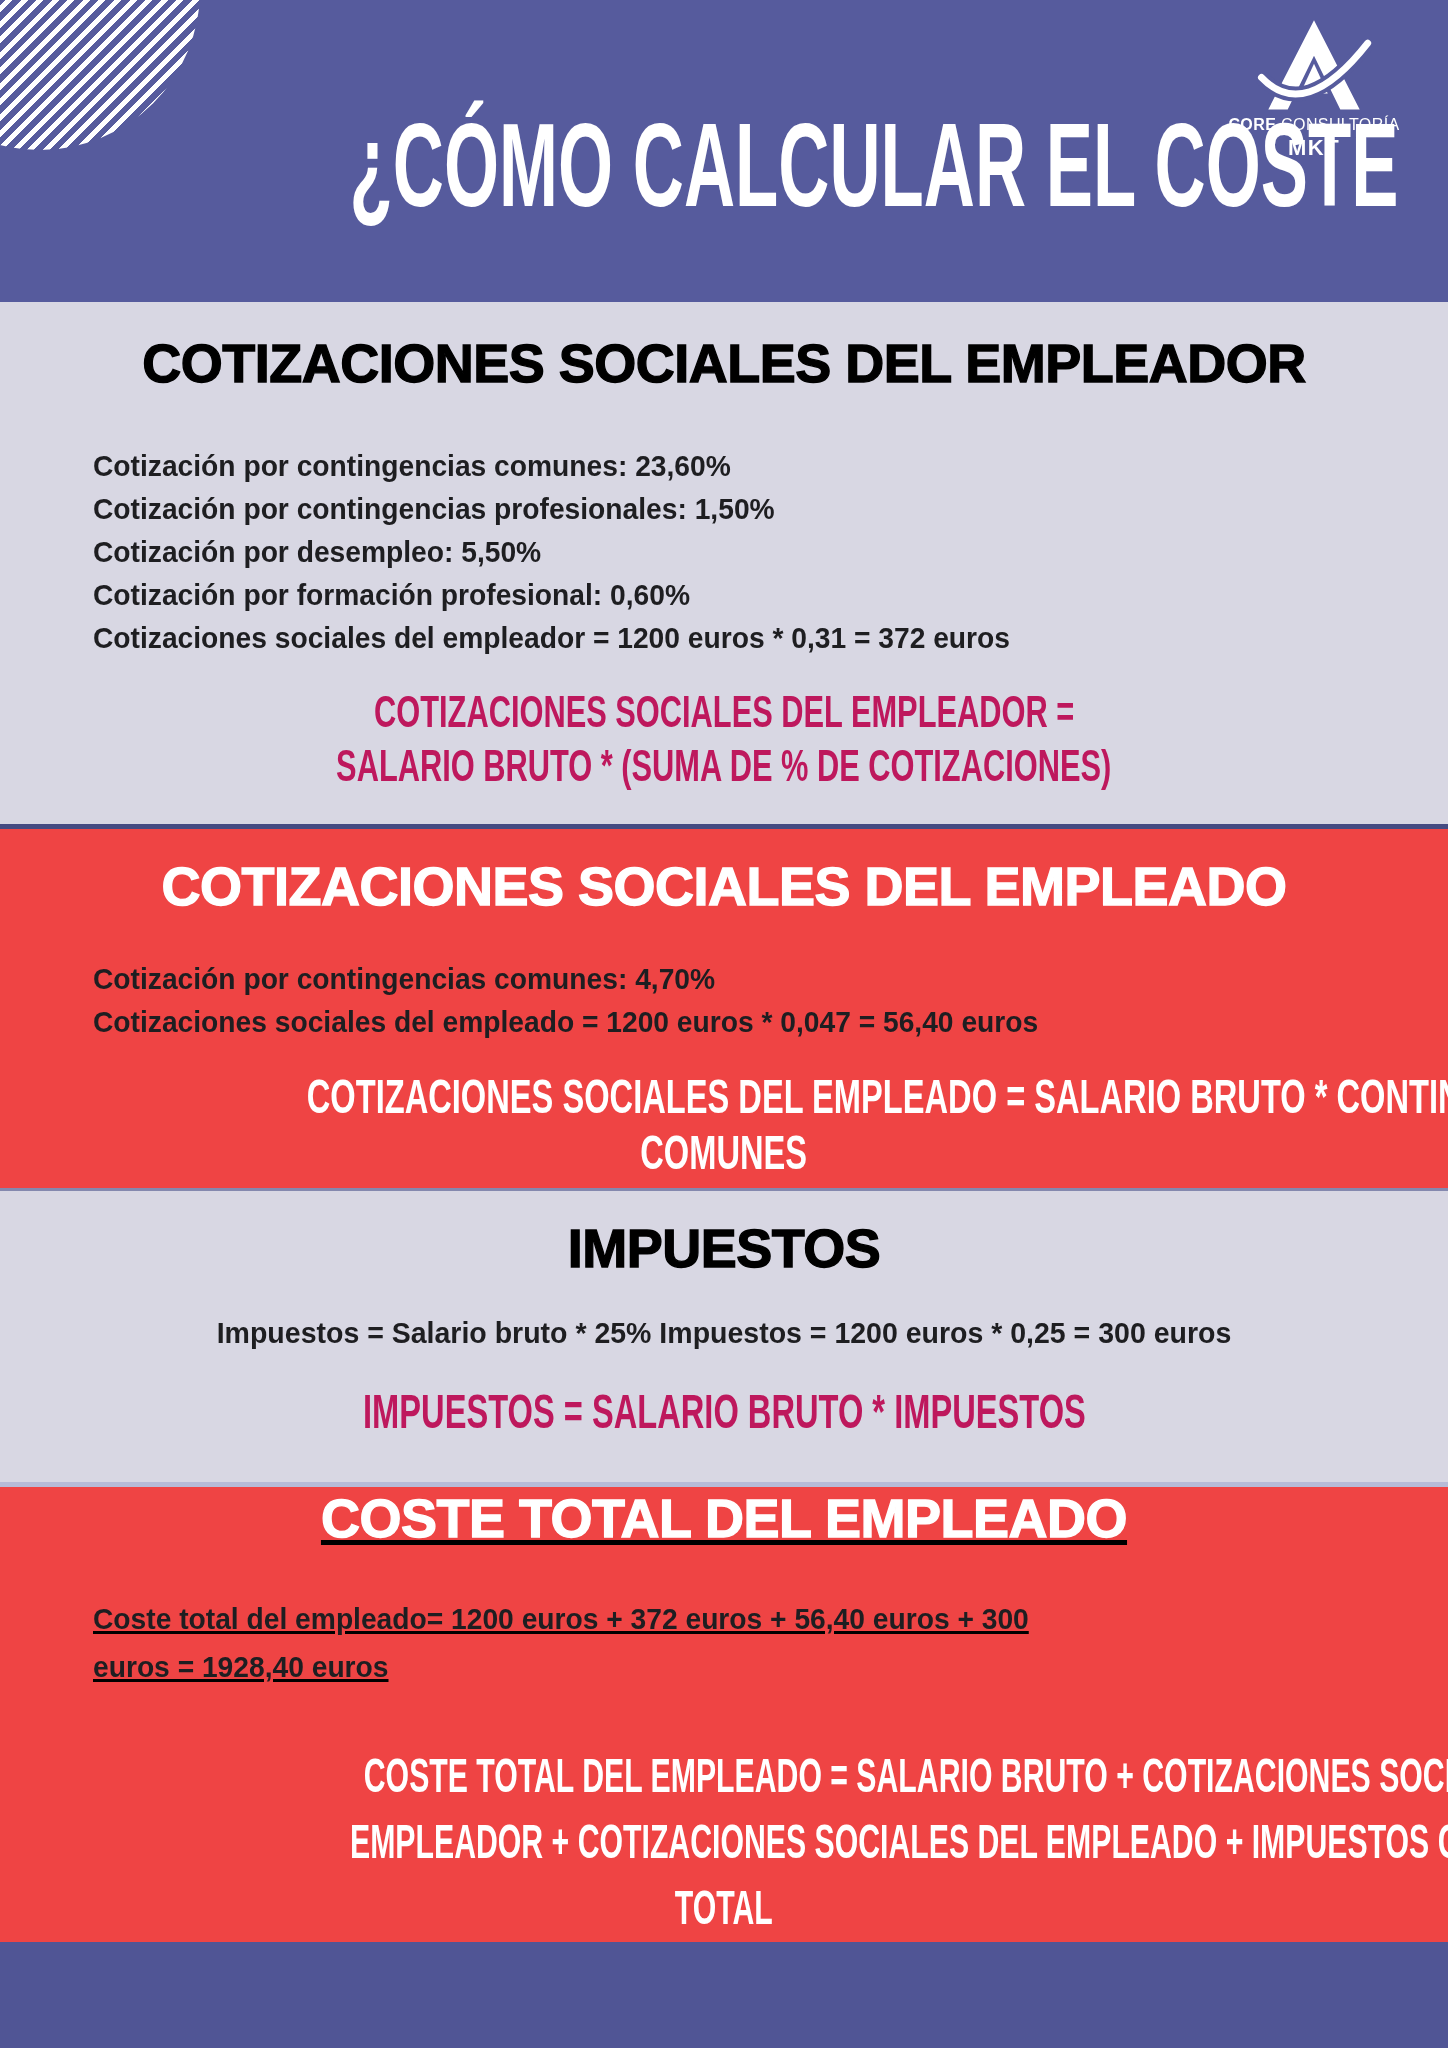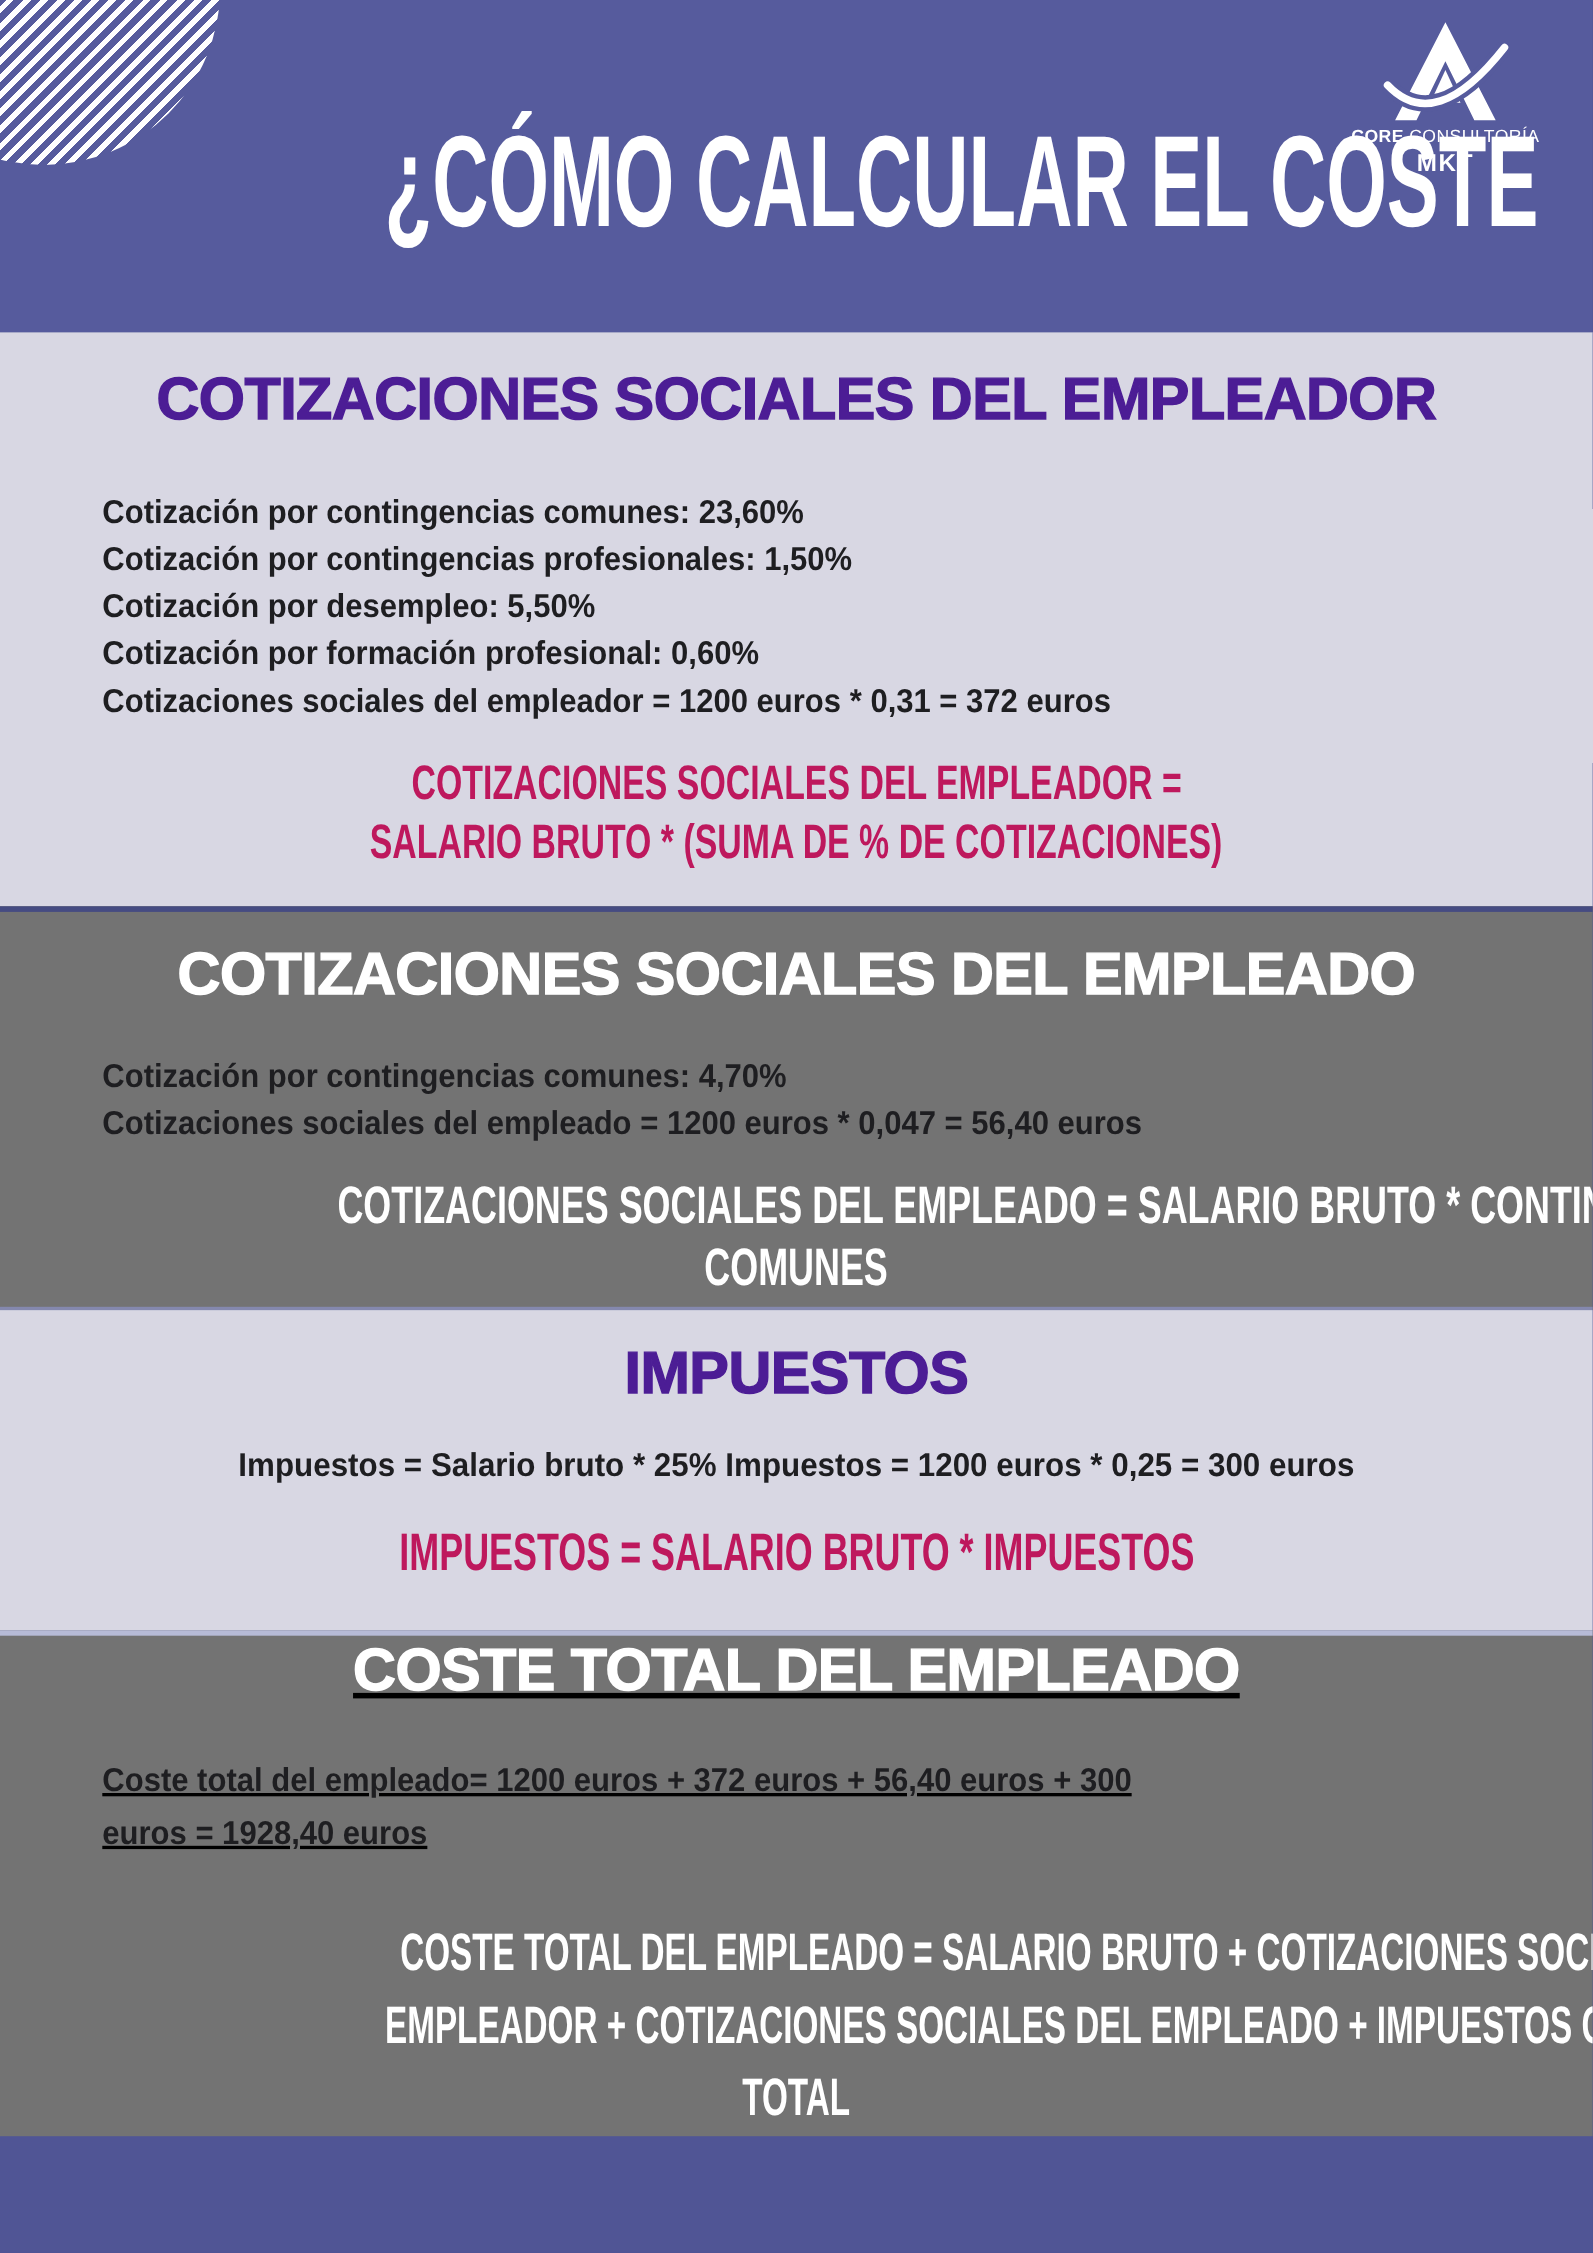--- a/index.html
+++ b/index.html
@@ -38,33 +38,33 @@
   .logo-line .b{font-weight:700;}
   .logo-sub{font-size:22px;font-weight:700;letter-spacing:1.5px;margin-top:1px;}
 
   .title{padding-top:90px;text-align:center;color:#ffffff;}
   .tline{display:block;line-height:150px;font-size:118px;font-weight:700;}
   .cond{display:inline-block;transform:scaleX(.60);transform-origin:50% 50%;white-space:nowrap;}
 
   
   section{width:100%;box-sizing:border-box;overflow:hidden;}
   .light{background:#d8d7e3;}
-  .dark{background:#737373;}
+  .dark{background:#ef4444;}
   .s1{height:522px;padding-top:30px;}
   .s2{height:367px;padding-top:26px;border-top:5px solid #454b82;border-bottom:3px solid #8488ae;}
   .s3{height:291px;padding-top:26px;}
   .s4{height:460px;border-top:5px solid #b7bbd7;text-decoration:underline;}
 
   h2{
     margin:0;text-align:center;
     font-size:54px;line-height:62px;font-weight:700;
     letter-spacing:-.5px;
     -webkit-text-stroke:1.3px currentColor;
   }
-  .light h2{color:#4c1d95;}
+  .light h2{color:#000000;}
   .dark h2{color:#ffffff;}
 
   .body{font-weight:700;color:#1e1e21;font-size:30px;}
   .body .bline{line-height:43px;}
   .body.left{margin-left:93px;transform:scaleX(.94);transform-origin:0 0;white-space:nowrap;}
   .body.center{text-align:center;}
   .body.center .bline{display:inline-block;transform:scaleX(.95);transform-origin:50% 50%;white-space:nowrap;}
 
   .formula{text-align:center;font-weight:700;}
   .formula .fline{display:block;}

